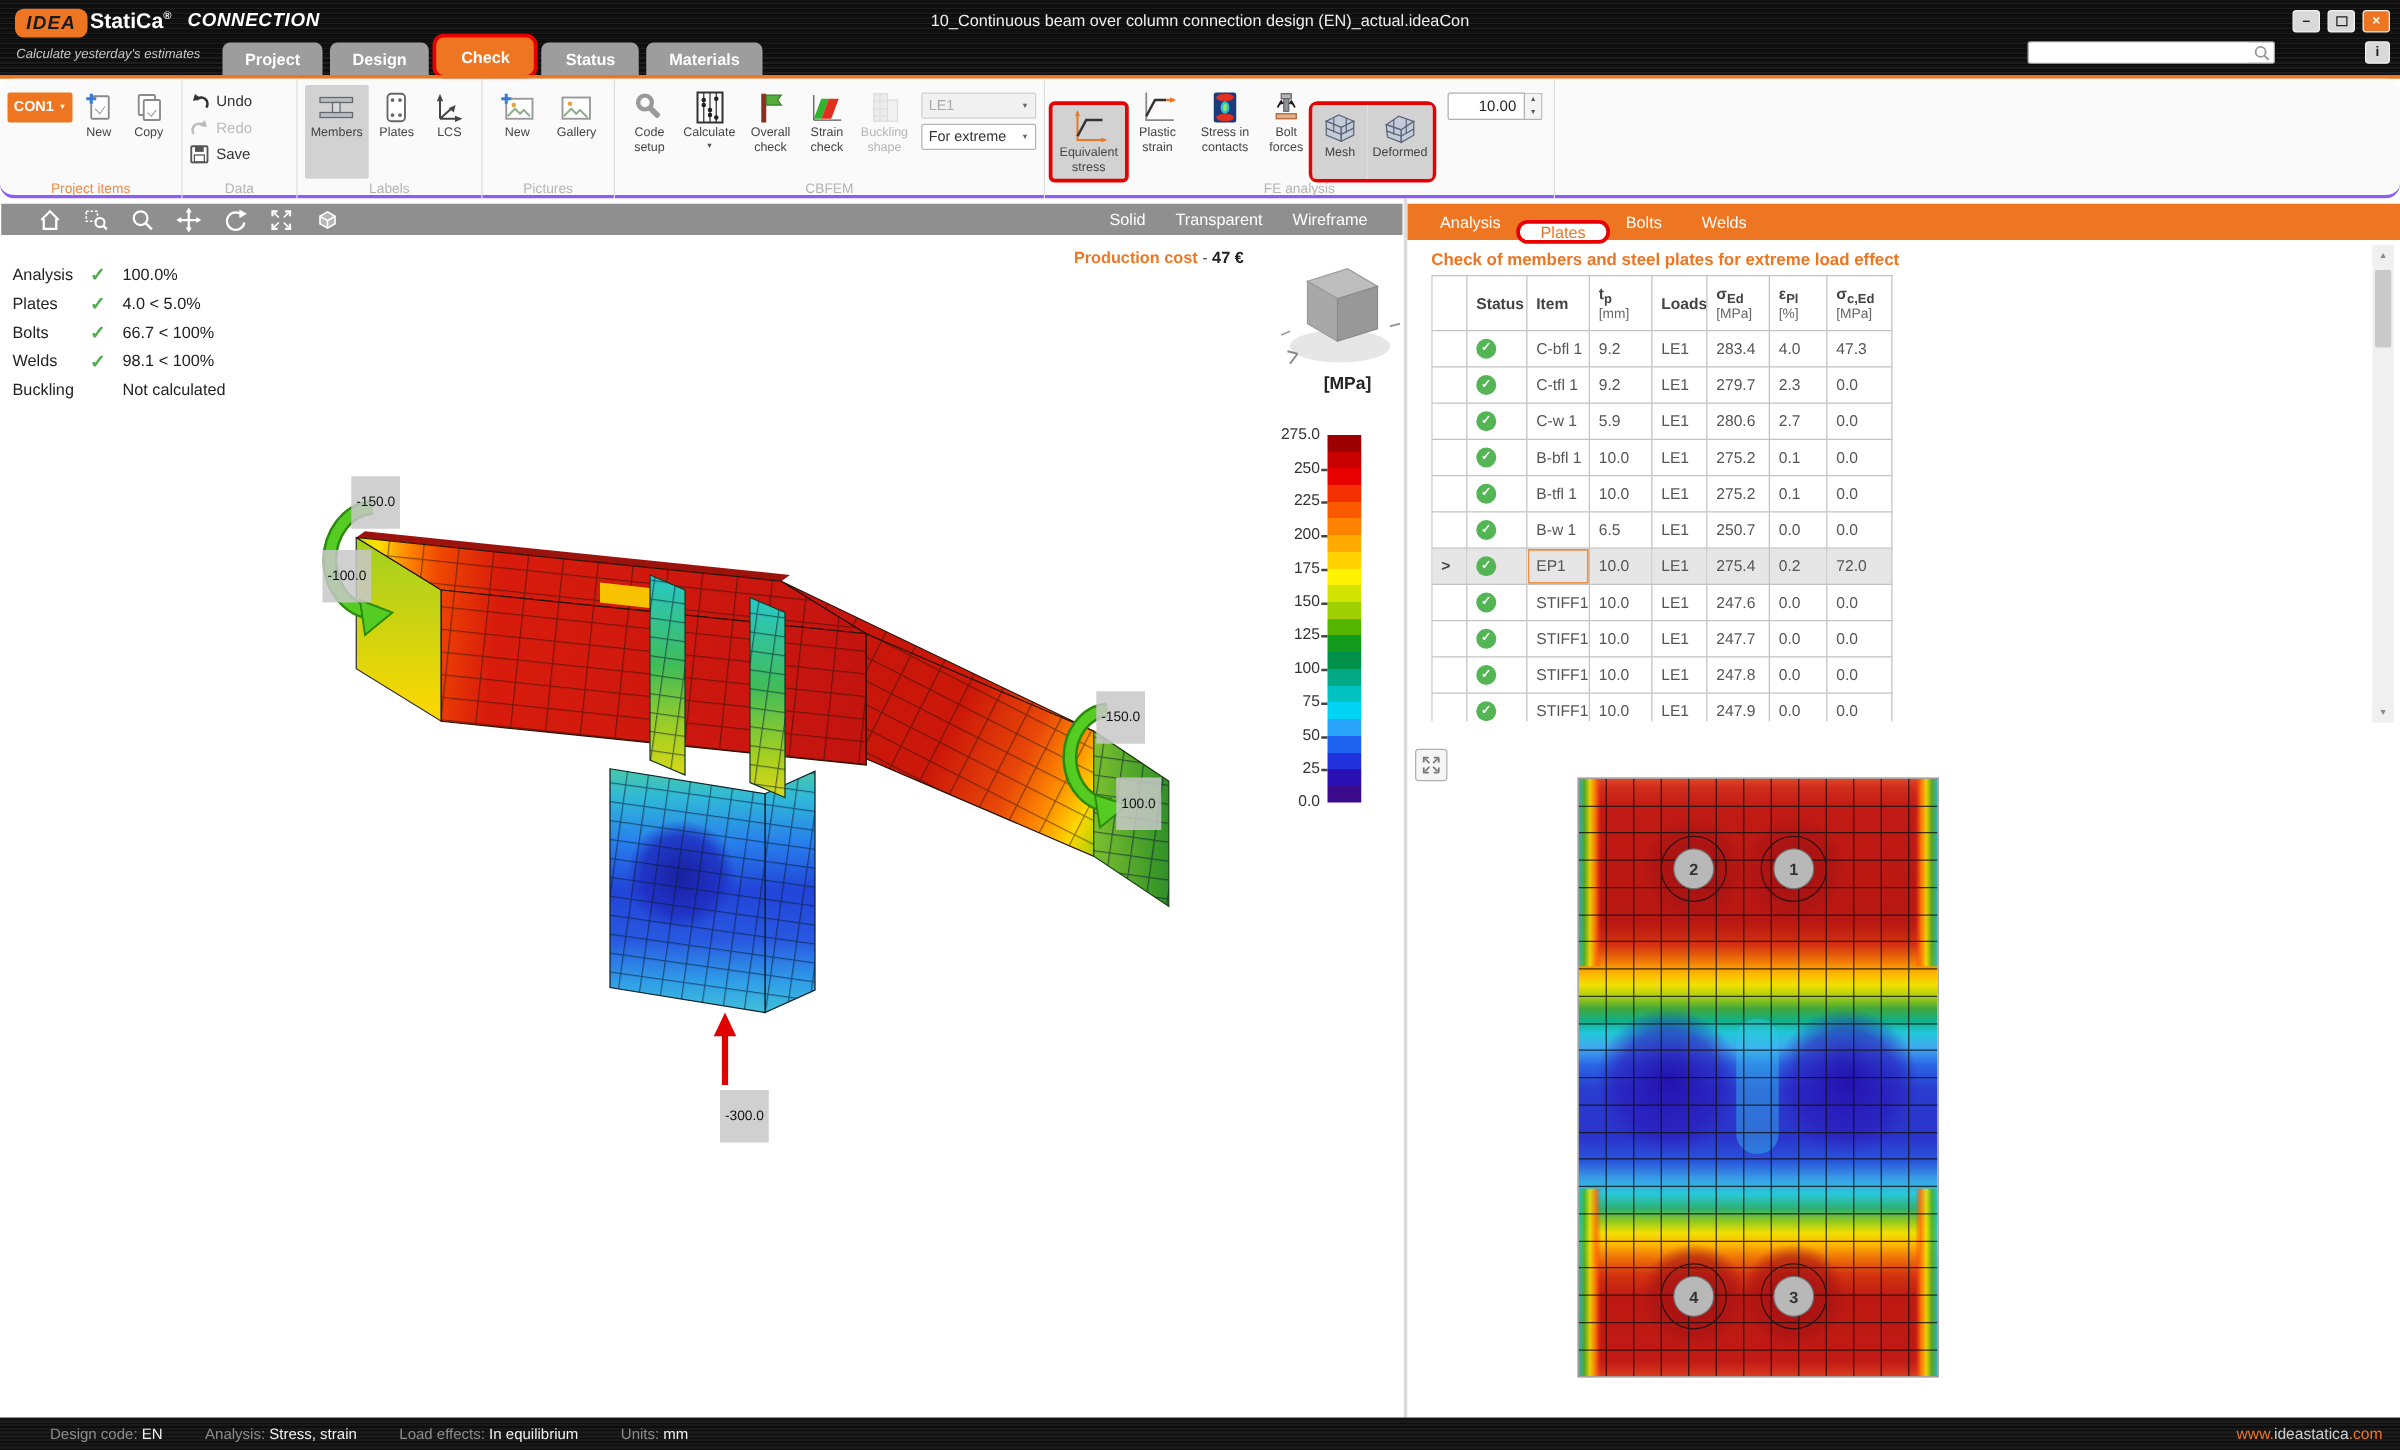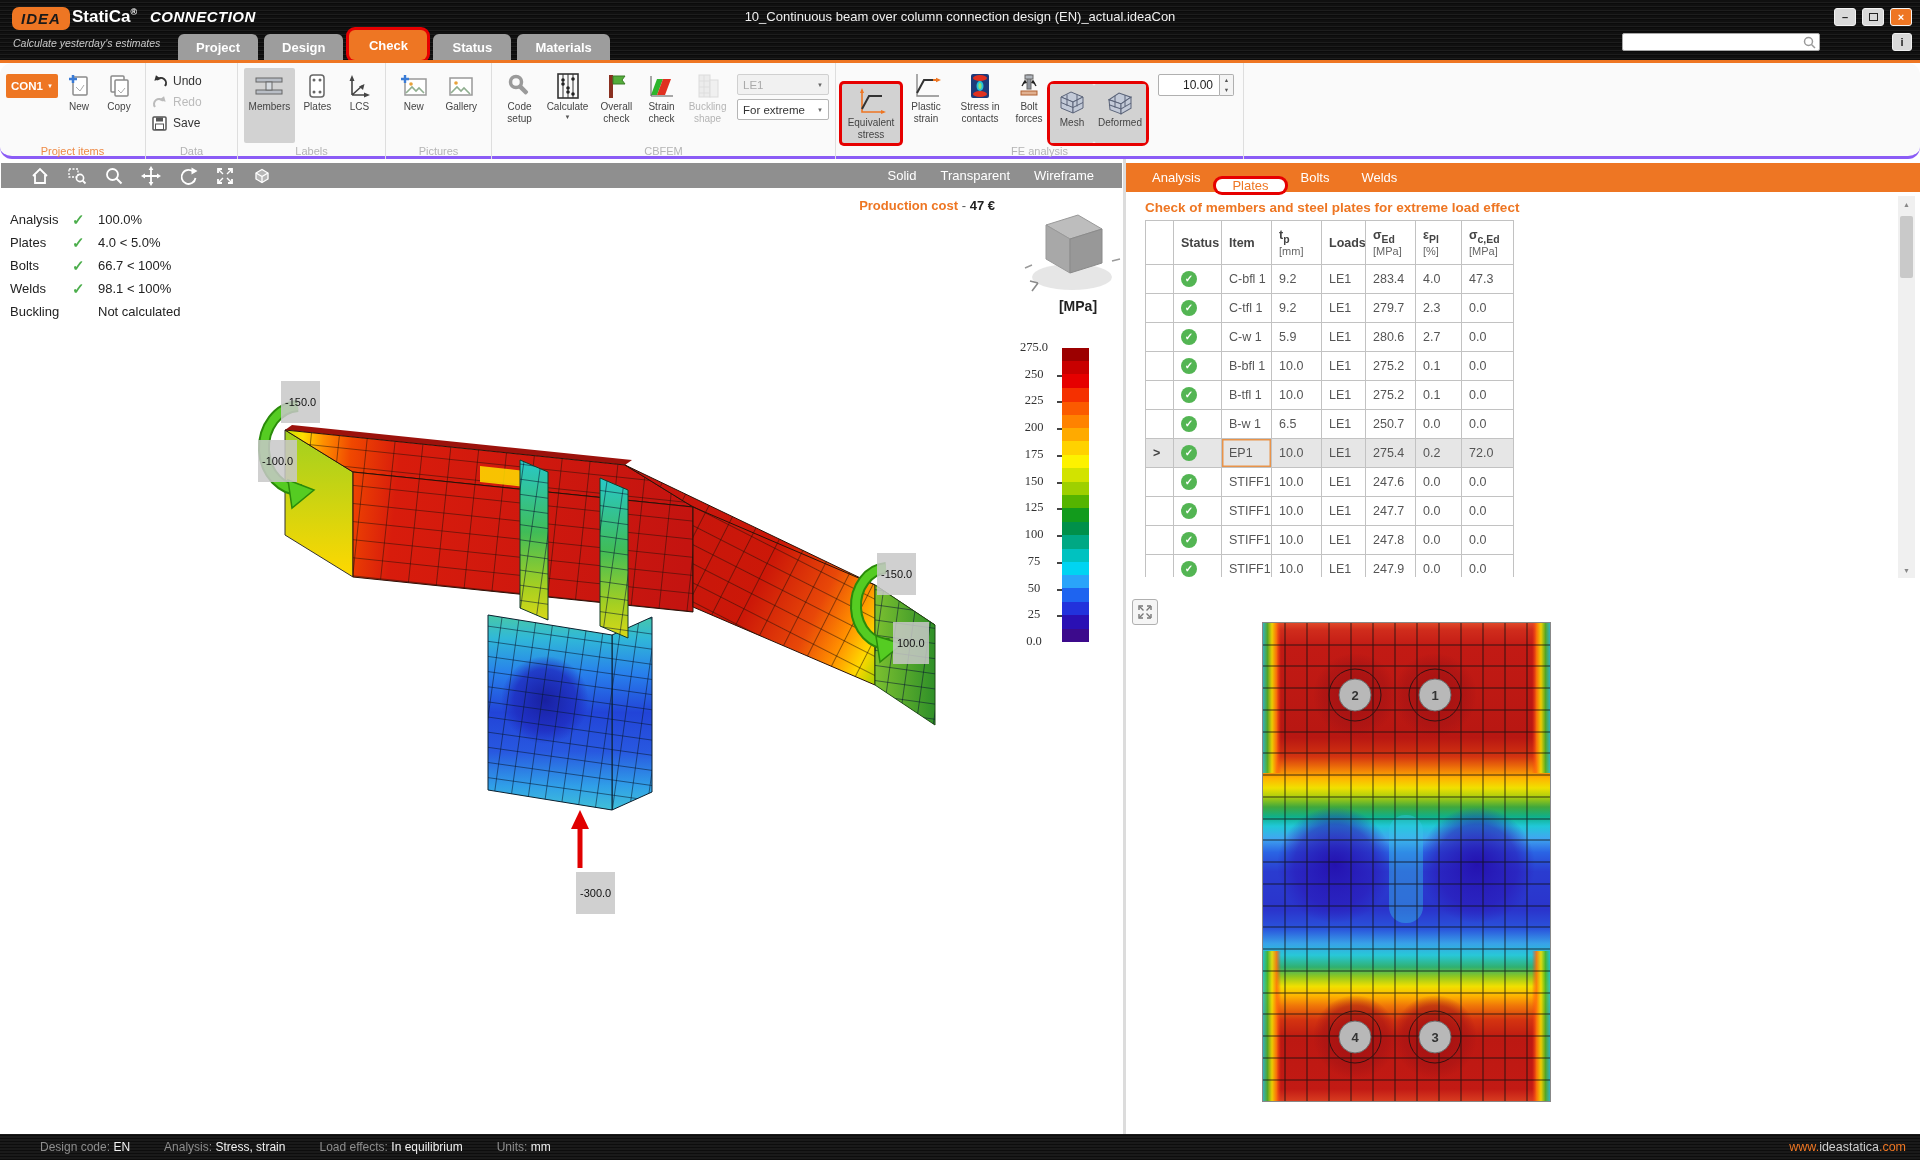--- a/index.html
+++ b/index.html
@@ -92,21 +92,21 @@
   .legend-bar { position:absolute; left:50px; top:54px; width:27px; height:294px;
     background:linear-gradient(to bottom,
       #9c0000 0%,#9c0000 4.5%,#c80000 4.5%,#c80000 9%,#e60000 9%,#e60000 13.6%,
       #f53000 13.6%,#f53000 18.2%,#fb5a00 18.2%,#fb5a00 22.7%,#ff8200 22.7%,#ff8200 27.3%,
       #ffaa00 27.3%,#ffaa00 31.8%,#ffd200 31.8%,#ffd200 36.4%,#fdf200 36.4%,#fdf200 40.9%,
       #d2e300 40.9%,#d2e300 45.5%,#9ed000 45.5%,#9ed000 50%,#55b400 50%,#55b400 54.5%,
       #129b1c 54.5%,#129b1c 59.1%,#00904a 59.1%,#00904a 63.6%,#00a884 63.6%,#00a884 68.2%,
       #00c2c0 68.2%,#00c2c0 72.7%,#00d4f2 72.7%,#00d4f2 77.3%,#2aa4fa 77.3%,#2aa4fa 81.8%,
       #1e64f0 81.8%,#1e64f0 86.4%,#2232dc 86.4%,#2232dc 90.9%,#2a10b4 90.9%,#2a10b4 95.5%,
       #3c0a8c 95.5%,#3c0a8c 100%); }
-  .tick { position:absolute; left:0; width:44px; text-align:center; font-size:12.5px; color:#333;font-family:Liberation Serif, serif; }
+  .tick { position:absolute; left:0; width:44px; text-align:right; font-size:12.5px; color:#333; }
   .tickdash { position:absolute; left:45px; width:5px; height:2px; background:#444; }
 
   .model-svg { position:absolute; left:180px; top:181px; }
   .mlabel { position:absolute; background:rgba(200,200,200,.85); color:#111; font-size:11px; padding:15px 4px; }
 
   
   .rightpanel { position:absolute; left:1126px; top:0; width:794px; height:975px; background:#fff; }
   .rp-tabs { position:absolute; left:0; top:4px; width:794px; height:29px; background:#ee7623; display:flex; align-items:stretch; padding-left:10px; }
   .rp-tab { padding:0 16px; color:#fff; font-size:13px; display:flex; align-items:center; }
   .rp-tab.active { background:#fff; color:#ee7623; }

